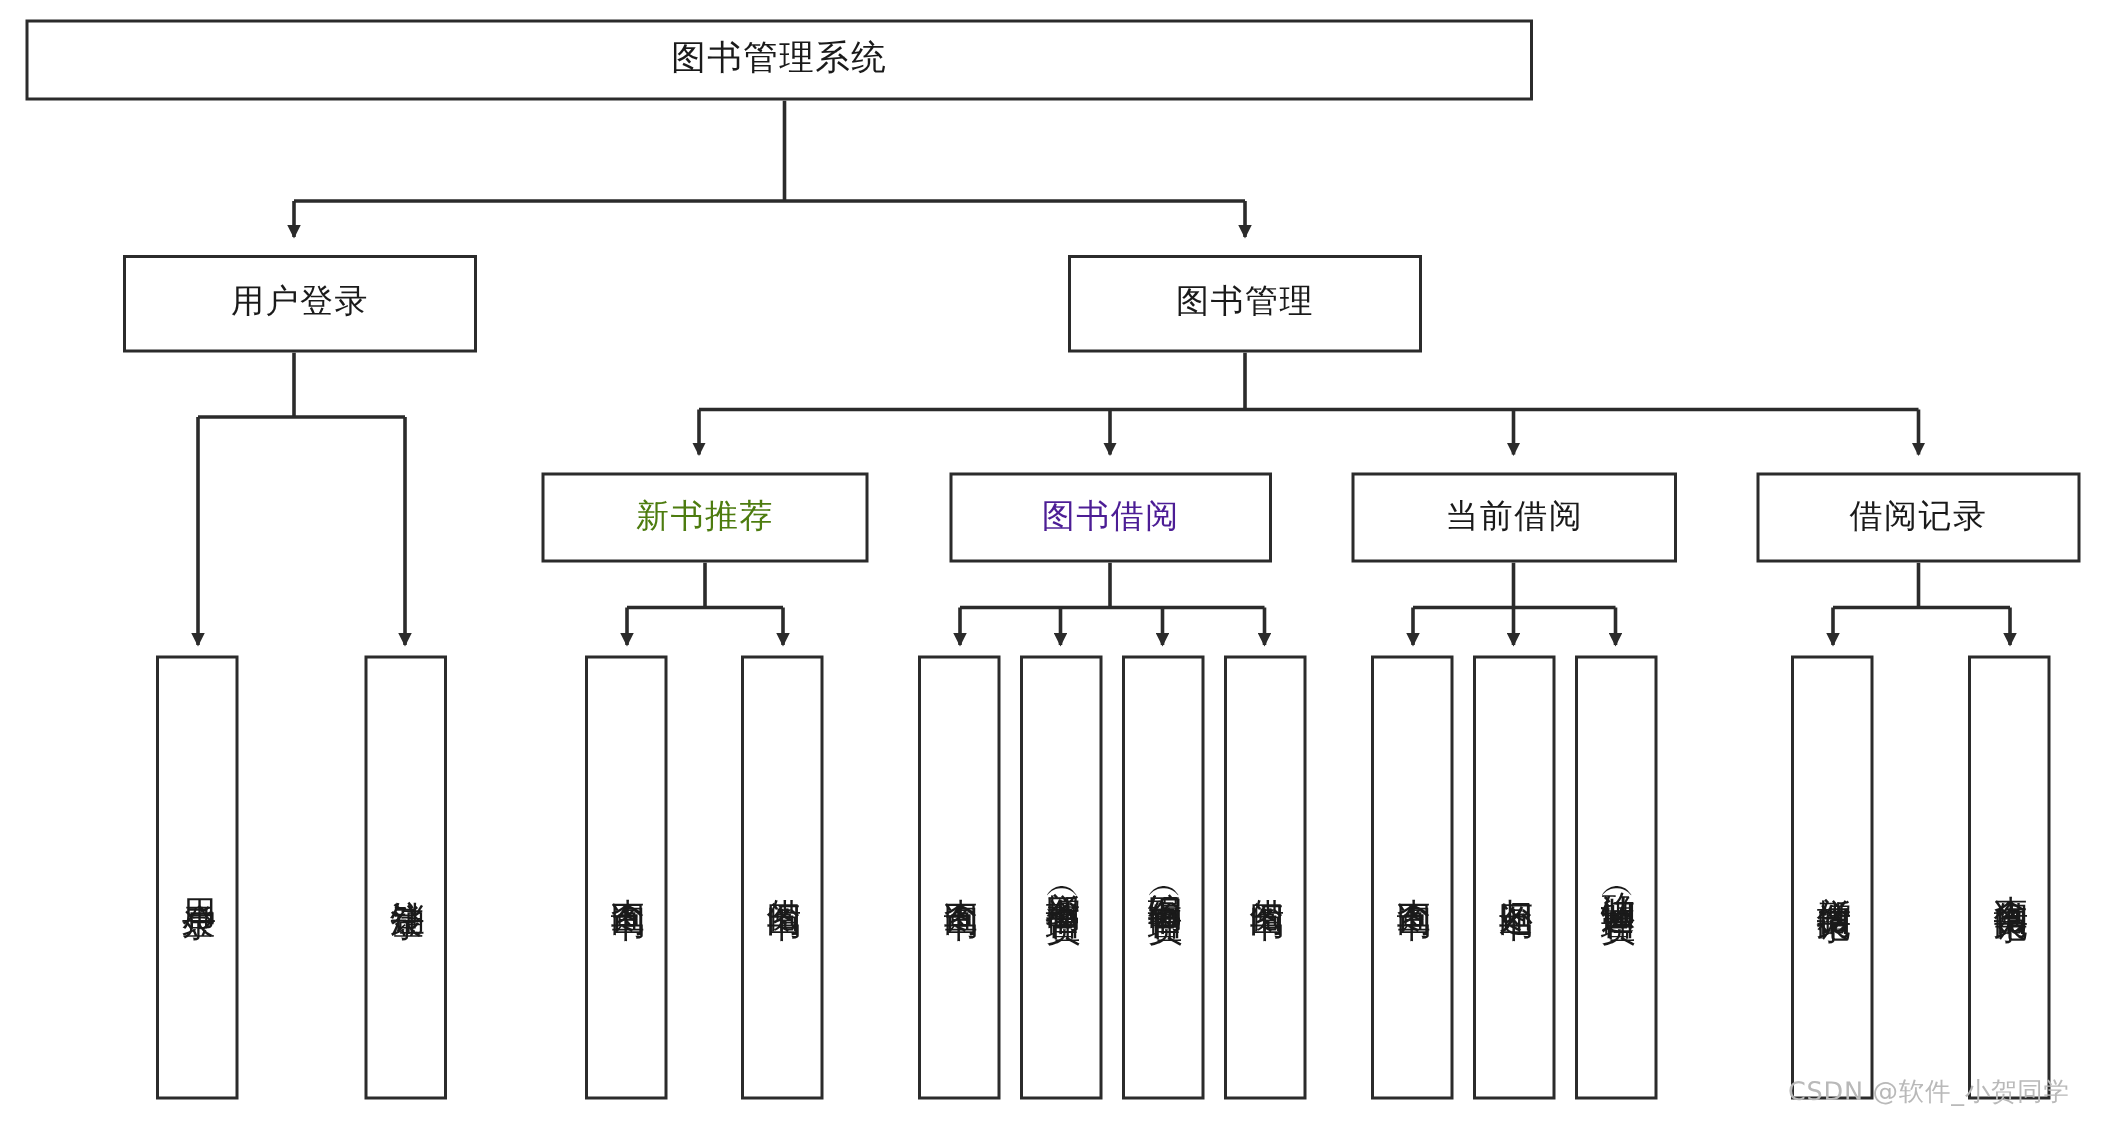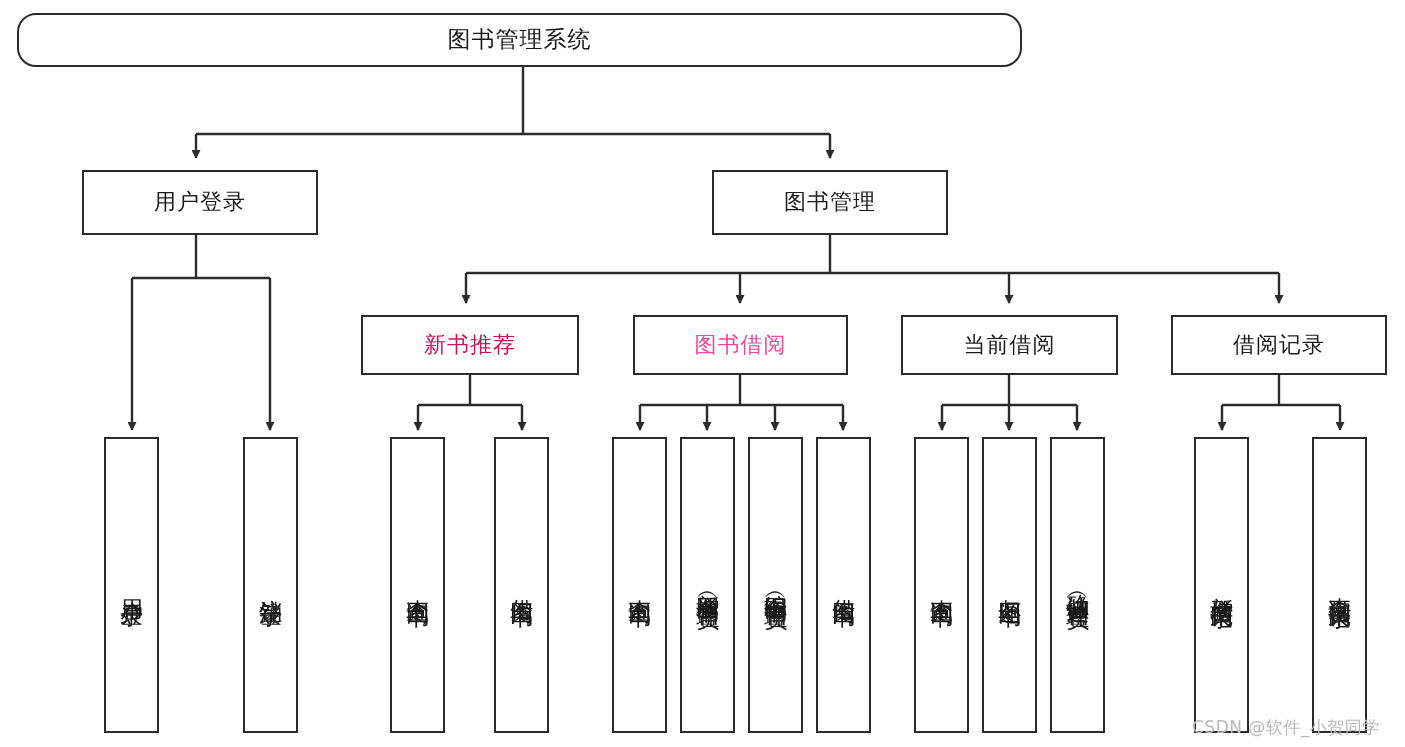--- a/index.html
+++ b/index.html
@@ -37,21 +37,20 @@
     color: #1a1a1a;
   }
   .node-h {
     font-size: 22px;
     letter-spacing: 1px;
     line-height: 1.1;
     white-space: nowrap;
   }
   .node-root {
     font-size: 23px;
-    border-radius: 19px;
   }
   .node-v {
     writing-mode: vertical-rl;
     text-orientation: upright;
     font-size: 23px;
     line-height: 1.28;
     letter-spacing: 2px;
     text-align: center;
     padding: 4px 0;
     align-items: center;
@@ -131,24 +130,24 @@
     <span>图书管理系统</span>
   </div>
 
   <div class="node node-h" style="left: 82px; top: 170px; width: 236px; height: 65px; border-color: rgb(43, 43, 43); background: rgb(255, 255, 255); color: rgb(26, 26, 26);">
     <span>用户登录</span>
   </div>
   <div class="node node-h" style="left: 712px; top: 170px; width: 236px; height: 65px; border-color: rgb(43, 43, 43); background: rgb(255, 255, 255); color: rgb(26, 26, 26); text-align: right;">
     <span>图书管理</span>
   </div>
 
-  <div class="node node-h" style="left: 361px; top: 315px; width: 218px; height: 60px; border-color: rgb(43, 43, 43); background: rgb(255, 255, 255); color: #be185d;">
+  <div class="node node-h" style="left: 361px; top: 315px; width: 218px; height: 60px; border-color: rgb(43, 43, 43); background: rgb(255, 255, 255); color: #4d7c0f;">
     <span>新书推荐</span>
   </div>
-  <div class="node node-h" style="left: 633px; top: 315px; width: 215px; height: 60px; border-color: rgb(43, 43, 43); background: rgb(255, 255, 255); color: #ec4899;">
+  <div class="node node-h" style="left: 633px; top: 315px; width: 215px; height: 60px; border-color: rgb(43, 43, 43); background: rgb(255, 255, 255); color: #4c1d95;">
     <span>图书借阅</span>
   </div>
   <div class="node node-h" style="left: 901px; top: 315px; width: 217px; height: 60px; border-color: rgb(43, 43, 43); background: rgb(255, 255, 255); color: rgb(26, 26, 26);">
     <span>当前借阅</span>
   </div>
   <div class="node node-h" style="left: 1171px; top: 315px; width: 216px; height: 60px; border-color: rgb(43, 43, 43); background: rgb(255, 255, 255); color: rgb(26, 26, 26);">
     <span>借阅记录</span>
   </div>
 
   <div class="node node-v" style="left: 104px; top: 437px; width: 55px; height: 296px; border-color: rgb(43, 43, 43); background: rgb(255, 255, 255); color: rgb(26, 26, 26);">

